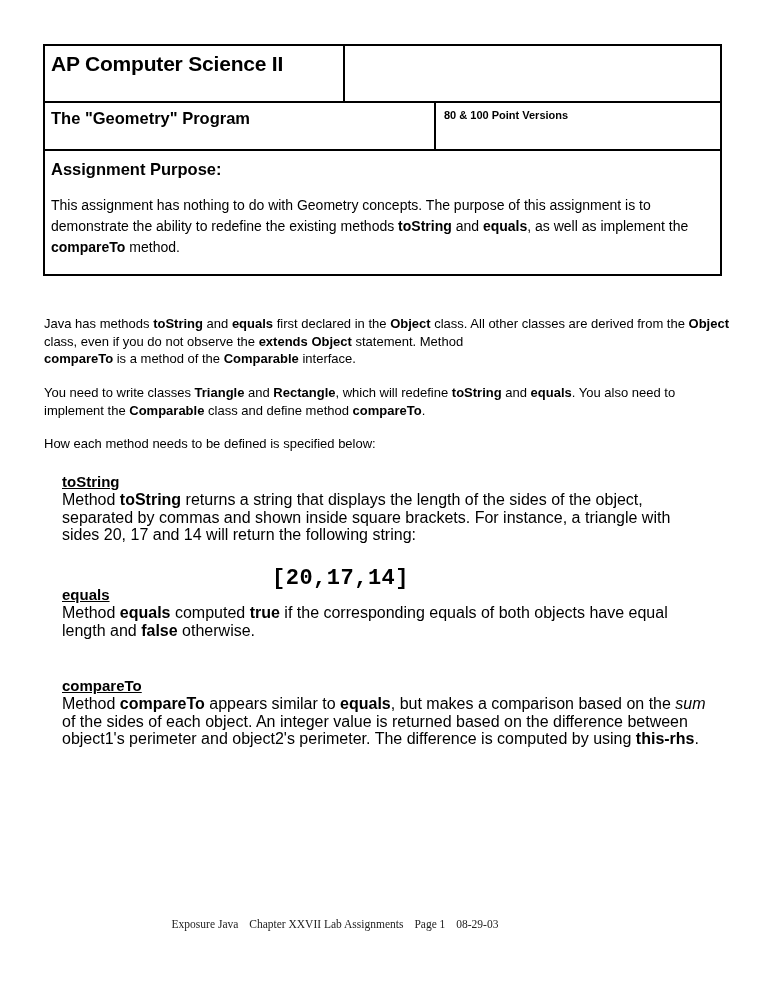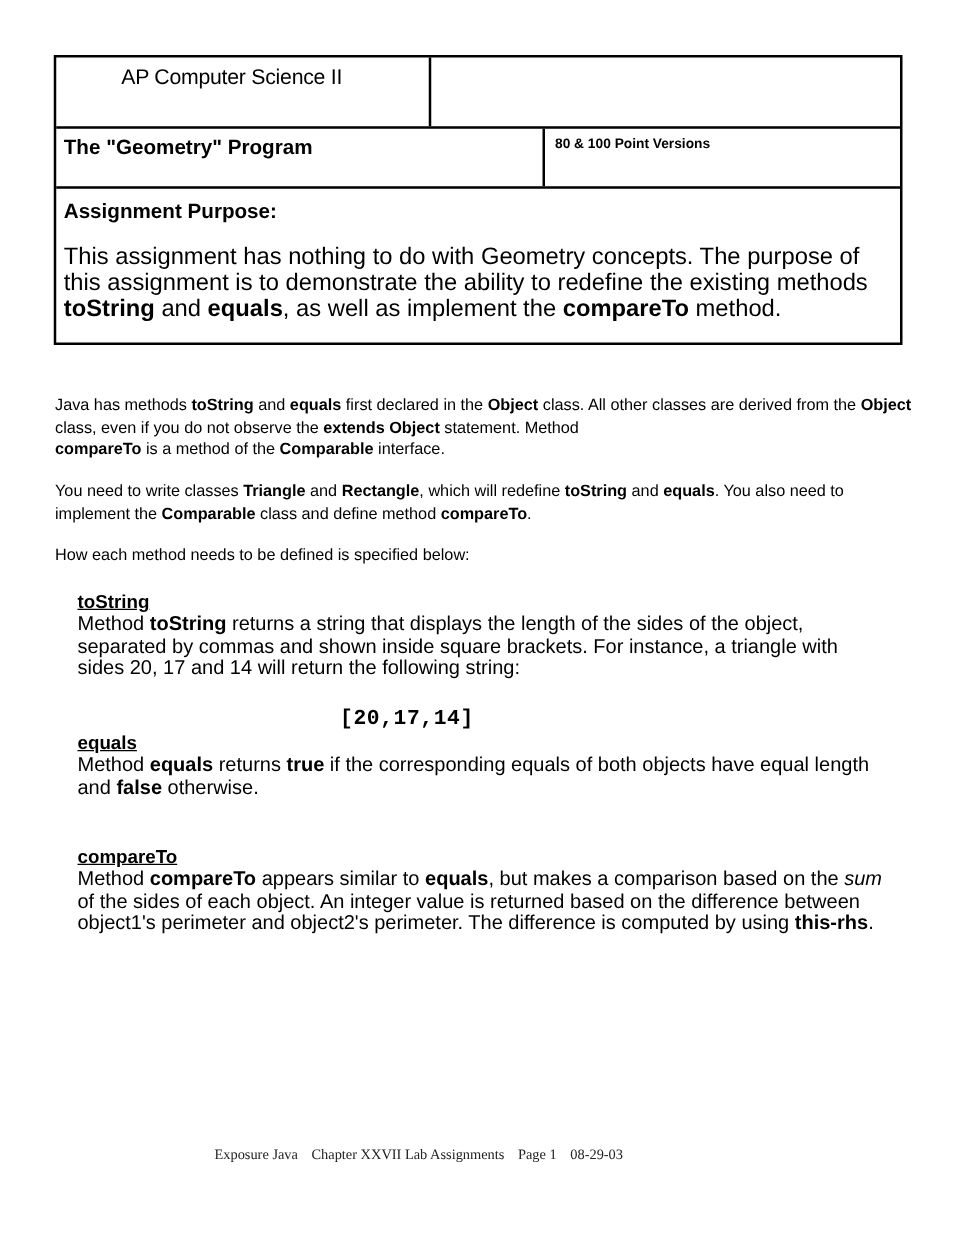--- a/index.html
+++ b/index.html
@@ -7,39 +7,39 @@
            font-family: "Liberation Sans", sans-serif; color: #000; }
     .header-box { position: absolute; left: 43px; top: 44px; width: 675px; height: 228px;
                   border: 2.5px solid #000; box-sizing: content-box; }
     .row1 { position: absolute; left: 0; top: 0; width: 675px; height: 55px; border-bottom: 2.5px solid #000; }
     .row2 { position: absolute; left: 0; top: 57px; width: 675px; height: 46px; border-bottom: 2.5px solid #000; }
     .cell { position: absolute; top: 0; height: 100%; box-sizing: border-box; }
     .r1c1 { left: 0; width: 300px; border-right: 2.5px solid #000; }
     .r1c2 { left: 302px; width: 373px; }
     .r2c1 { left: 0; width: 391px; border-right: 2.5px solid #000; }
     .r2c2 { left: 393px; width: 282px; }
-    .title-main { position: absolute; left: 6px; top: 6px; font-size: 17px; font-weight: normal; letter-spacing: -0.2px; white-space: nowrap; margin-left: 46px; }
+    .title-main { position: absolute; left: 6px; top: 6px; font-size: 21px; font-weight: bold; letter-spacing: -0.2px; white-space: nowrap; }
     .title-lab { position: absolute; left: 6px; top: 6px; font-size: 16.5px; font-weight: bold; white-space: nowrap; }
     .title-prog { position: absolute; left: 6px; top: 6px; font-size: 16.5px; font-weight: bold; white-space: nowrap; }
     .title-points { position: absolute; left: 6px; top: 6px; font-size: 11px; font-weight: bold; white-space: nowrap; }
     .purpose { position: absolute; left: 0; top: 106px; width: 675px; height: 158px; }
     .purpose-heading { position: absolute; left: 6px; top: 8px; font-size: 16.5px; font-weight: bold; }
-    .purpose-text { position: absolute; left: 6px; top: 43px; width: 660px; font-size: 19px; line-height: 21px; }
+    .purpose-text { position: absolute; left: 6px; top: 43px; width: 660px; font-size: 14px; line-height: 21px; }
     .body-text { position: absolute; left: 44px; width: 690px; font-size: 13px; line-height: 17.5px; }
     .p1 { top: 315px; }
     .p2 { top: 384px; }
     .p3 { top: 435px; }
     .section { position: absolute; left: 62px; width: 650px; }
     .section-heading { font-size: 15px; font-weight: bold; text-decoration: underline; line-height: 18px; }
     .section-text { font-size: 16px; line-height: 17.5px; }
     .s1 { top: 473px; }
     .s2 { top: 586px; }
     .s3 { top: 677px; }
     .code-sample { position: absolute; left: 272px; top: 566px; font-family: "Liberation Mono", monospace;
-                   font-size: 17px; font-weight: bold; letter-spacing: 0.5px; }
+                   font-size: 22px; font-weight: bold; letter-spacing: 0.5px; }
     .footer { position: absolute; left: 0; width: 670px; top: 918px; text-align: center;
               font-family: "Liberation Serif", serif; font-size: 11.5px; color: #222; word-spacing: 0px; }
     .footer span { margin: 0 4px; }
     b { font-weight: bold; }
   </style>
 </head>
 <body>
 
 <div class="header-box">
   <div class="row1">
@@ -68,21 +68,21 @@
 <div class="body-text p3">How each method needs to be defined is specified below:</div>
 
 <div class="section s1">
   <div class="section-heading">toString</div>
   <div class="section-text"><span>Method </span><b>toString</b><span> returns a string that displays the length of the sides of the object, separated by commas and shown inside square brackets.  For instance, a triangle with sides 20, 17 and 14 will return the following string:</span></div>
 </div>
 <div class="code-sample">[20,17,14]</div>
 
 <div class="section s2">
   <div class="section-heading">equals</div>
-  <div class="section-text"><span>Method </span><b>equals</b><span> returns </span><b>true</b><span> if the corresponding equals of both objects have equal length and </span><b>false</b><span> otherwise.</span></div>
+  <div class="section-text"><span>Method </span><b>equals</b><span> computed </span><b>true</b><span> if the corresponding equals of both objects have equal length and </span><b>false</b><span> otherwise.</span></div>
 </div>
 
 <div class="section s3">
   <div class="section-heading">compareTo</div>
   <div class="section-text"><span>Method </span><b>compareTo</b><span> appears similar to </span><b>equals</b><span>, but makes a comparison based on the </span><i>sum</i><span> of the sides of each object.  An integer value is returned based on the difference between object1's perimeter and object2's perimeter.  The difference is computed by using </span><b>this-rhs</b><span>.</span></div>
 </div>
 
 <div class="footer">
   <span>Exposure Java</span>
   <span>Chapter XXVII Lab Assignments</span>

